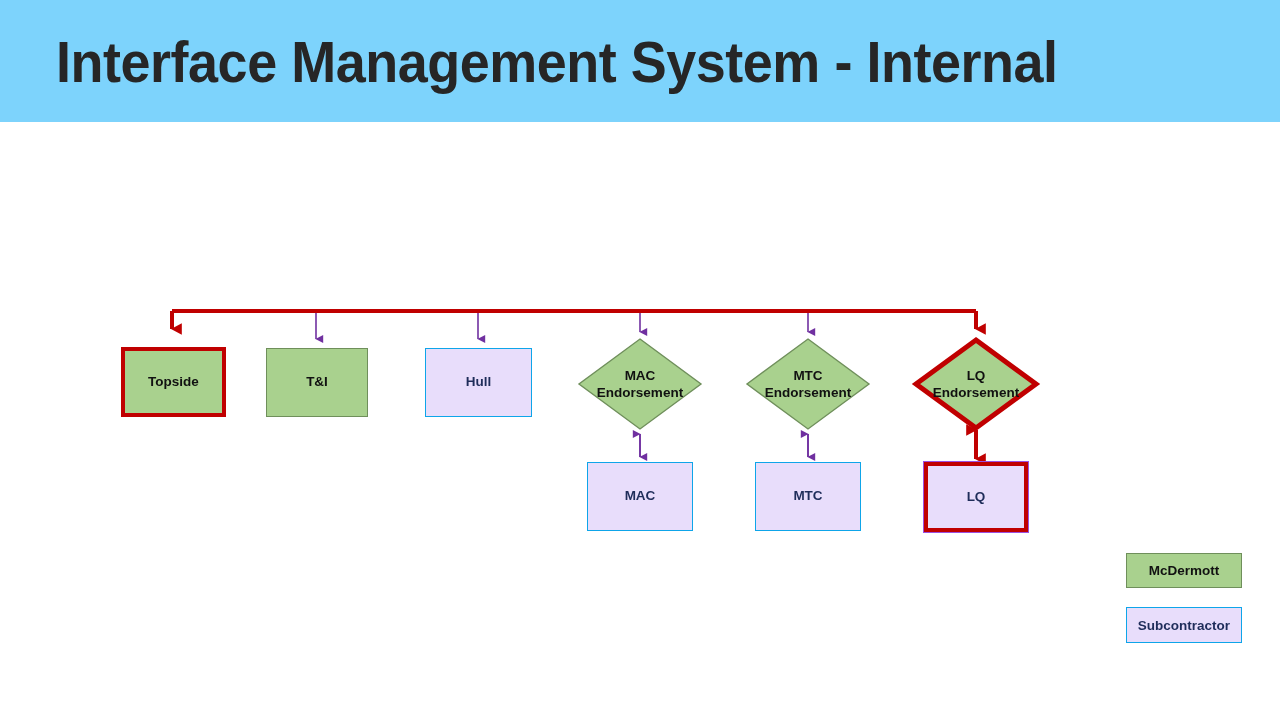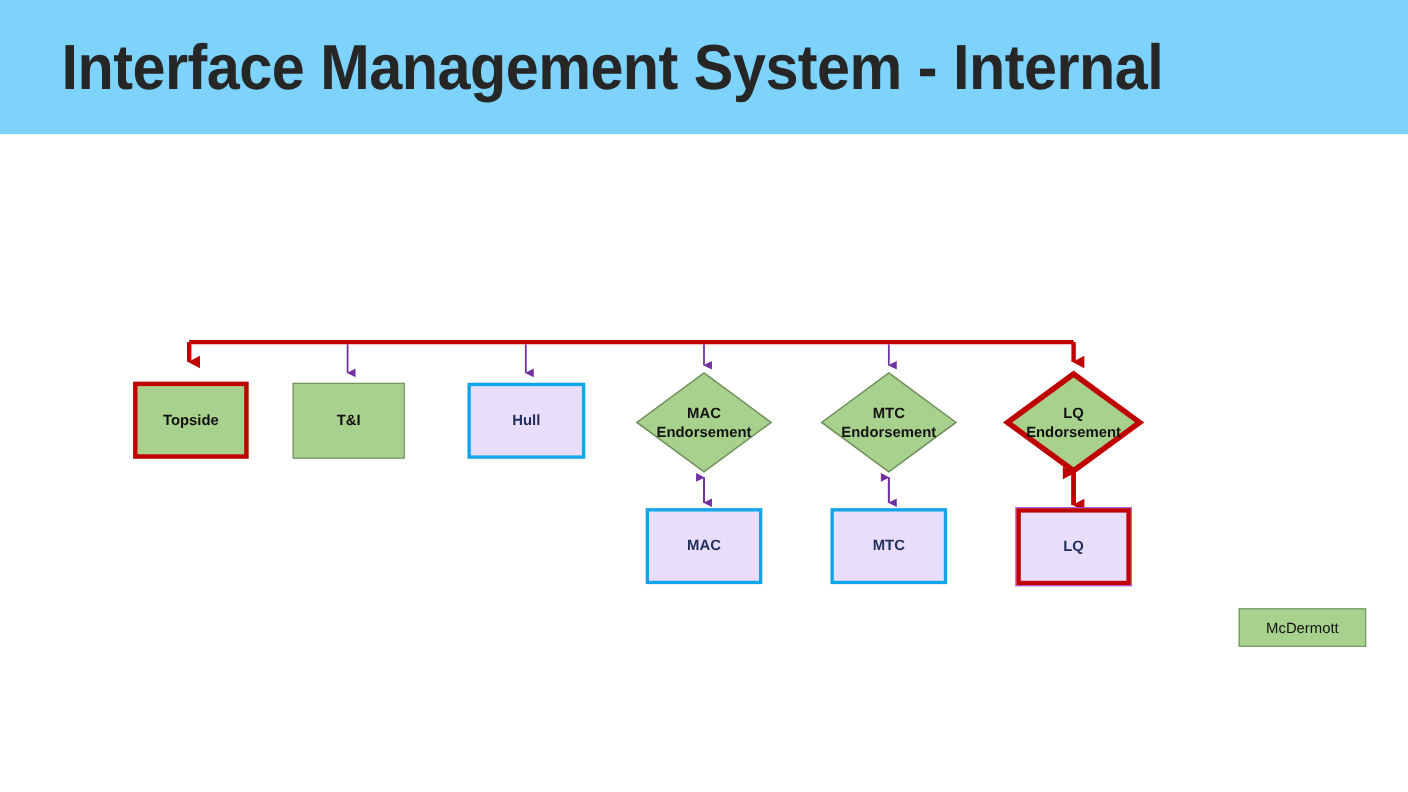--- a/index.html
+++ b/index.html
@@ -73,21 +73,21 @@
   .mcdermott-fill {
     background: #a9d18e;
     color: #111111;
   }
   .sub-fill {
     background: #e8ddfb;
     color: #1f2d5a;
   }
 
   .border-thin-green { border: 1px solid #6f8f5b; }
-  .border-thin-purple { border: 3px solid #0ea5e9; }
+  .border-thin-purple { border: 1px solid #0ea5e9; }
   .border-red-thick { border: 4px solid #c00000; }
 
   
   .diamond {
     position: absolute;
   }
   .diamond svg {
     display: block;
     overflow: visible;
   }
@@ -110,21 +110,21 @@
   }
 
   
   .legend-item {
     position: absolute;
     box-sizing: border-box;
     display: flex;
     align-items: center;
     justify-content: center;
     font-size: 13.5px;
-    font-weight: normal;
+    font-weight: bold;
   }
 </style>
 </head>
 <body>
 
 <div id="canvas">
 
   <div id="header-bar">
     <div id="page-title">Interface Management System - Internal</div>
   </div>
@@ -231,14 +231,17 @@
   </div>
 
   <div class="node rect-node sub-fill" style="left:924px; top:462px; width:104px; height:70px; border:4px solid #c00000; box-shadow: 0 0 0 1px #9b51e0;">
     <span>LQ</span>
   </div>
 
   <div class="legend-item mcdermott-fill border-thin-green" style="left:1126px; top:553px; width:116px; height:35px;">
     <span>McDermott</span>
   </div>
 
+  <div class="legend-item sub-fill border-thin-purple" style="left:1126px; top:607px; width:116px; height:36px;">
+    <span>Subcontractor</span>
+  </div>
 
 </div>
 
 </body></html>

